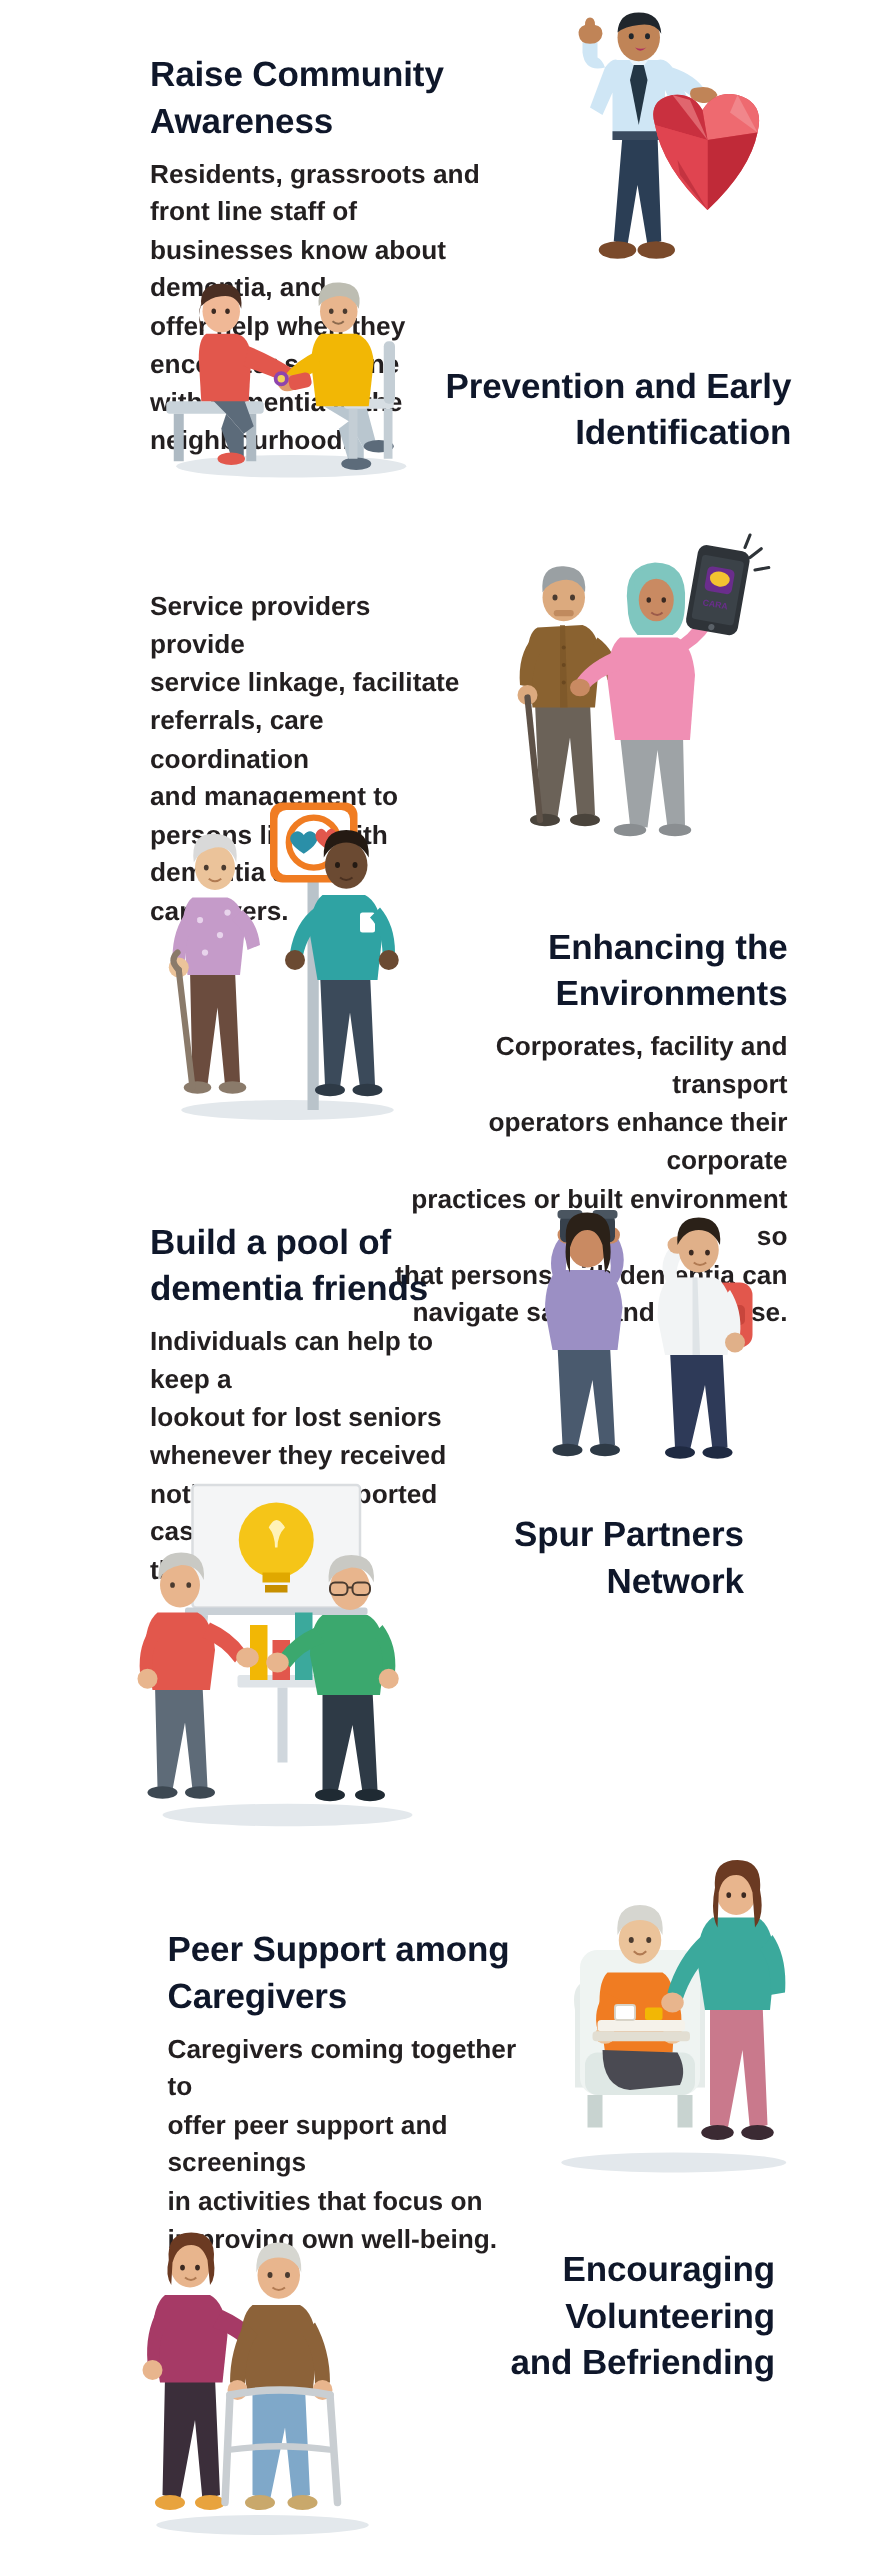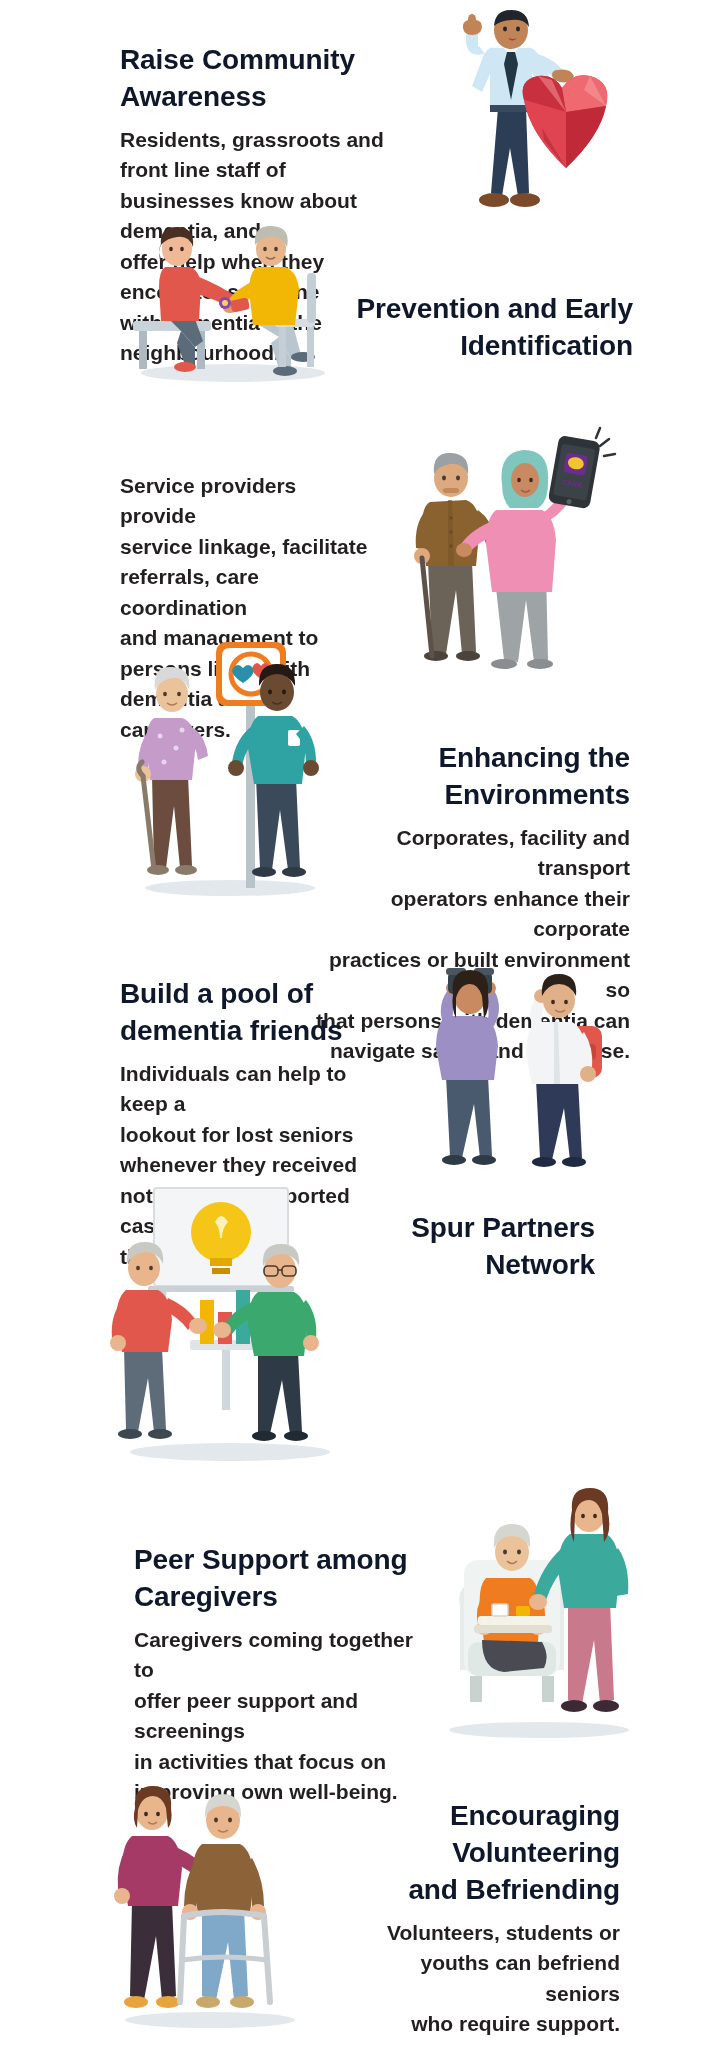--- a/index.html
+++ b/index.html
@@ -439,23 +439,20 @@
         <ellipse cx="149" cy="26" rx="1.9" ry="2.3" fill="#3B2A22"></ellipse>
         <ellipse cx="161" cy="26" rx="1.9" ry="2.3" fill="#3B2A22"></ellipse>
       </svg>
     </div>
   </div>
 
   <div class="section" style="left:0; top:1760px; width:619px; height:285px;">
     <div class="txt-block align-right" style="left:340px; top:38px; width:280px;">
       <div class="sec-title">Encouraging Volunteering
 and Befriending</div>
-      <div class="sec-body">Volunteers, students or
-youths can befriend seniors
-who require support.</div>
     </div>
     <div class="art" style="left:110px; top:10px;">
       <svg width="200" height="260" viewBox="0 0 200 260">
         <ellipse class="shadow-ellipse" cx="100" cy="250" rx="85" ry="8"></ellipse>
 
         <path d="M22 132 L62 132 L66 226 L52 230 L46 166 L34 230 L20 226 Z" fill="#3B2E3A"></path>
         <ellipse cx="26" cy="232" rx="12" ry="6" fill="#E8A33D"></ellipse>
         <ellipse cx="58" cy="232" rx="12" ry="6" fill="#E8A33D"></ellipse>
         <path d="M22 66 Q12 74 12 100 L18 136 L68 136 L72 98 Q70 72 58 66 Z" fill="#A63A66"></path>
 

